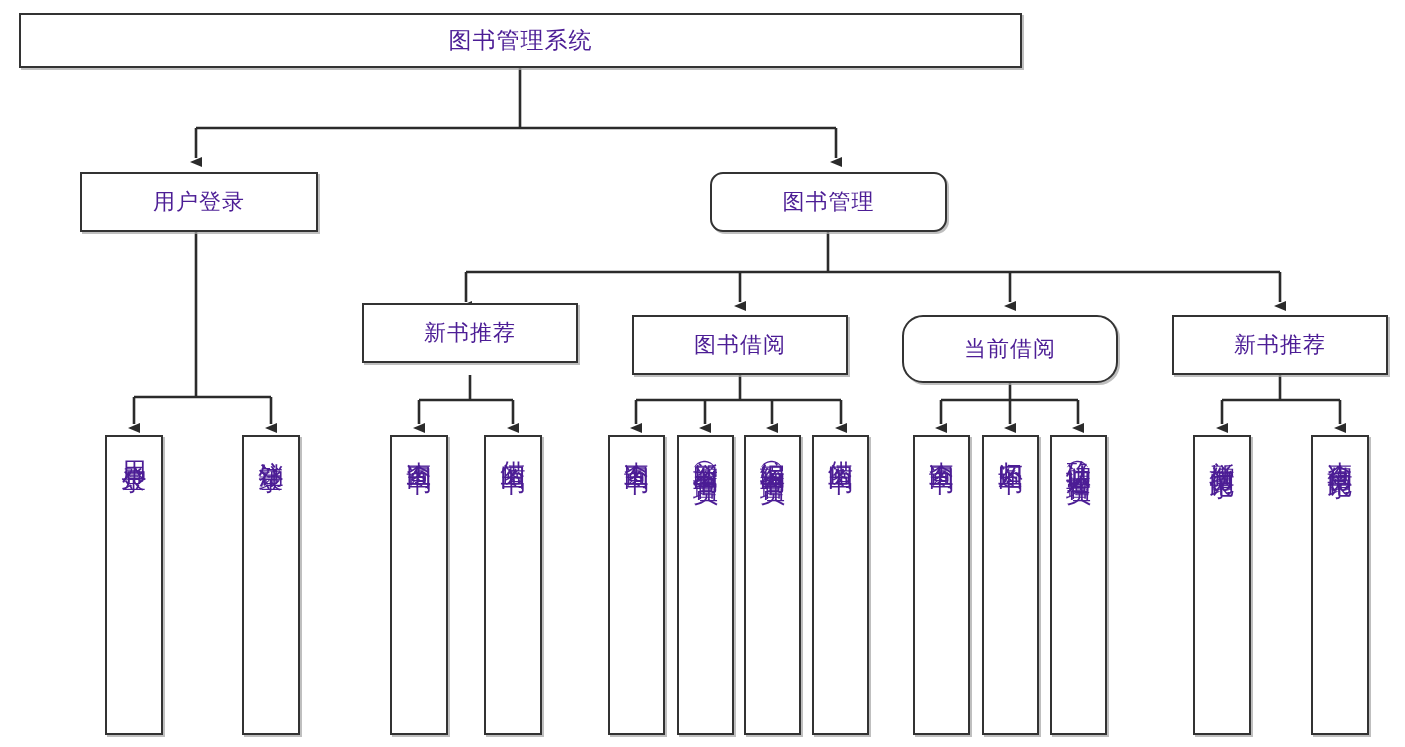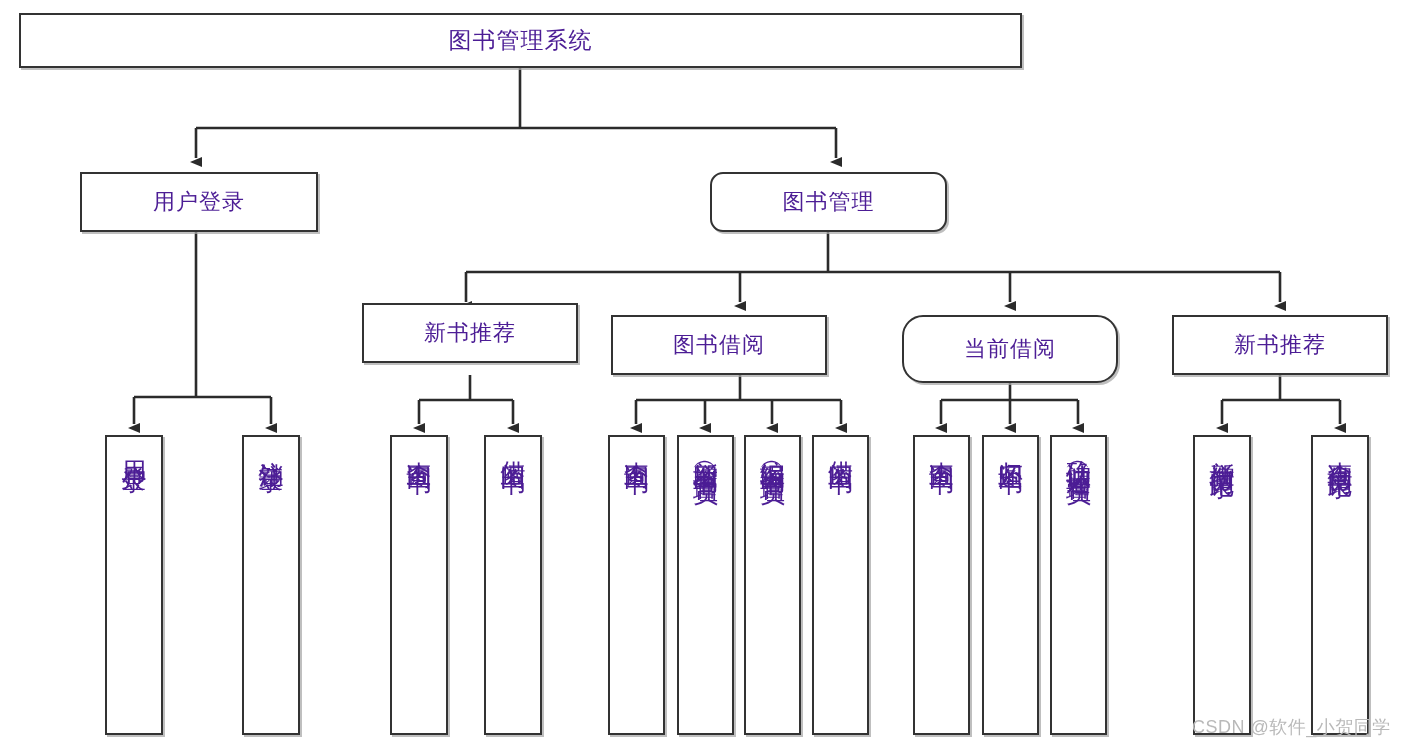--- a/index.html
+++ b/index.html
@@ -119,21 +119,21 @@
   <div class="node lvl2" style="left:80px;top:172px;width:238px;height:60px;">
     <span class="lbl">用户登录</span>
   </div>
   <div class="node lvl2" style="left:710px;top:172px;width:237px;height:60px;border-radius:13px;">
     <span class="lbl">图书管理</span>
   </div>
 
   <div class="node lvl3" style="left:362px;top:303px;width:216px;height:60px;">
     <span class="lbl">新书推荐</span>
   </div>
-  <div class="node lvl3" style="left:611px;top:315px;width:216px;height:60px;">
+  <div class="node lvl3" style="left:632px;top:315px;width:216px;height:60px;">
     <span class="lbl">图书借阅</span>
   </div>
   <div class="node lvl3" style="left:902px;top:315px;width:216px;height:68px;border-radius:21px;">
     <span class="lbl">当前借阅</span>
   </div>
   <div class="node lvl3" style="left:1172px;top:315px;width:216px;height:60px;">
     <span class="lbl">新书推荐</span>
   </div>
 
   <div class="node leaf" style="left:105px;top:435px;width:58px;height:300px;">
@@ -173,15 +173,14 @@
     <span class="lbl">确认归还（管理员）</span>
   </div>
 
   <div class="node leaf" style="left:1193px;top:435px;width:58px;height:300px;">
     <span class="lbl">新增借阅记录</span>
   </div>
   <div class="node leaf" style="left:1311px;top:435px;width:58px;height:300px;">
     <span class="lbl">查询借阅记录</span>
   </div>
 
-  <div class="watermark">CSDN @软件_小贺同学</div>
 
 </div>
 
 </body></html>

